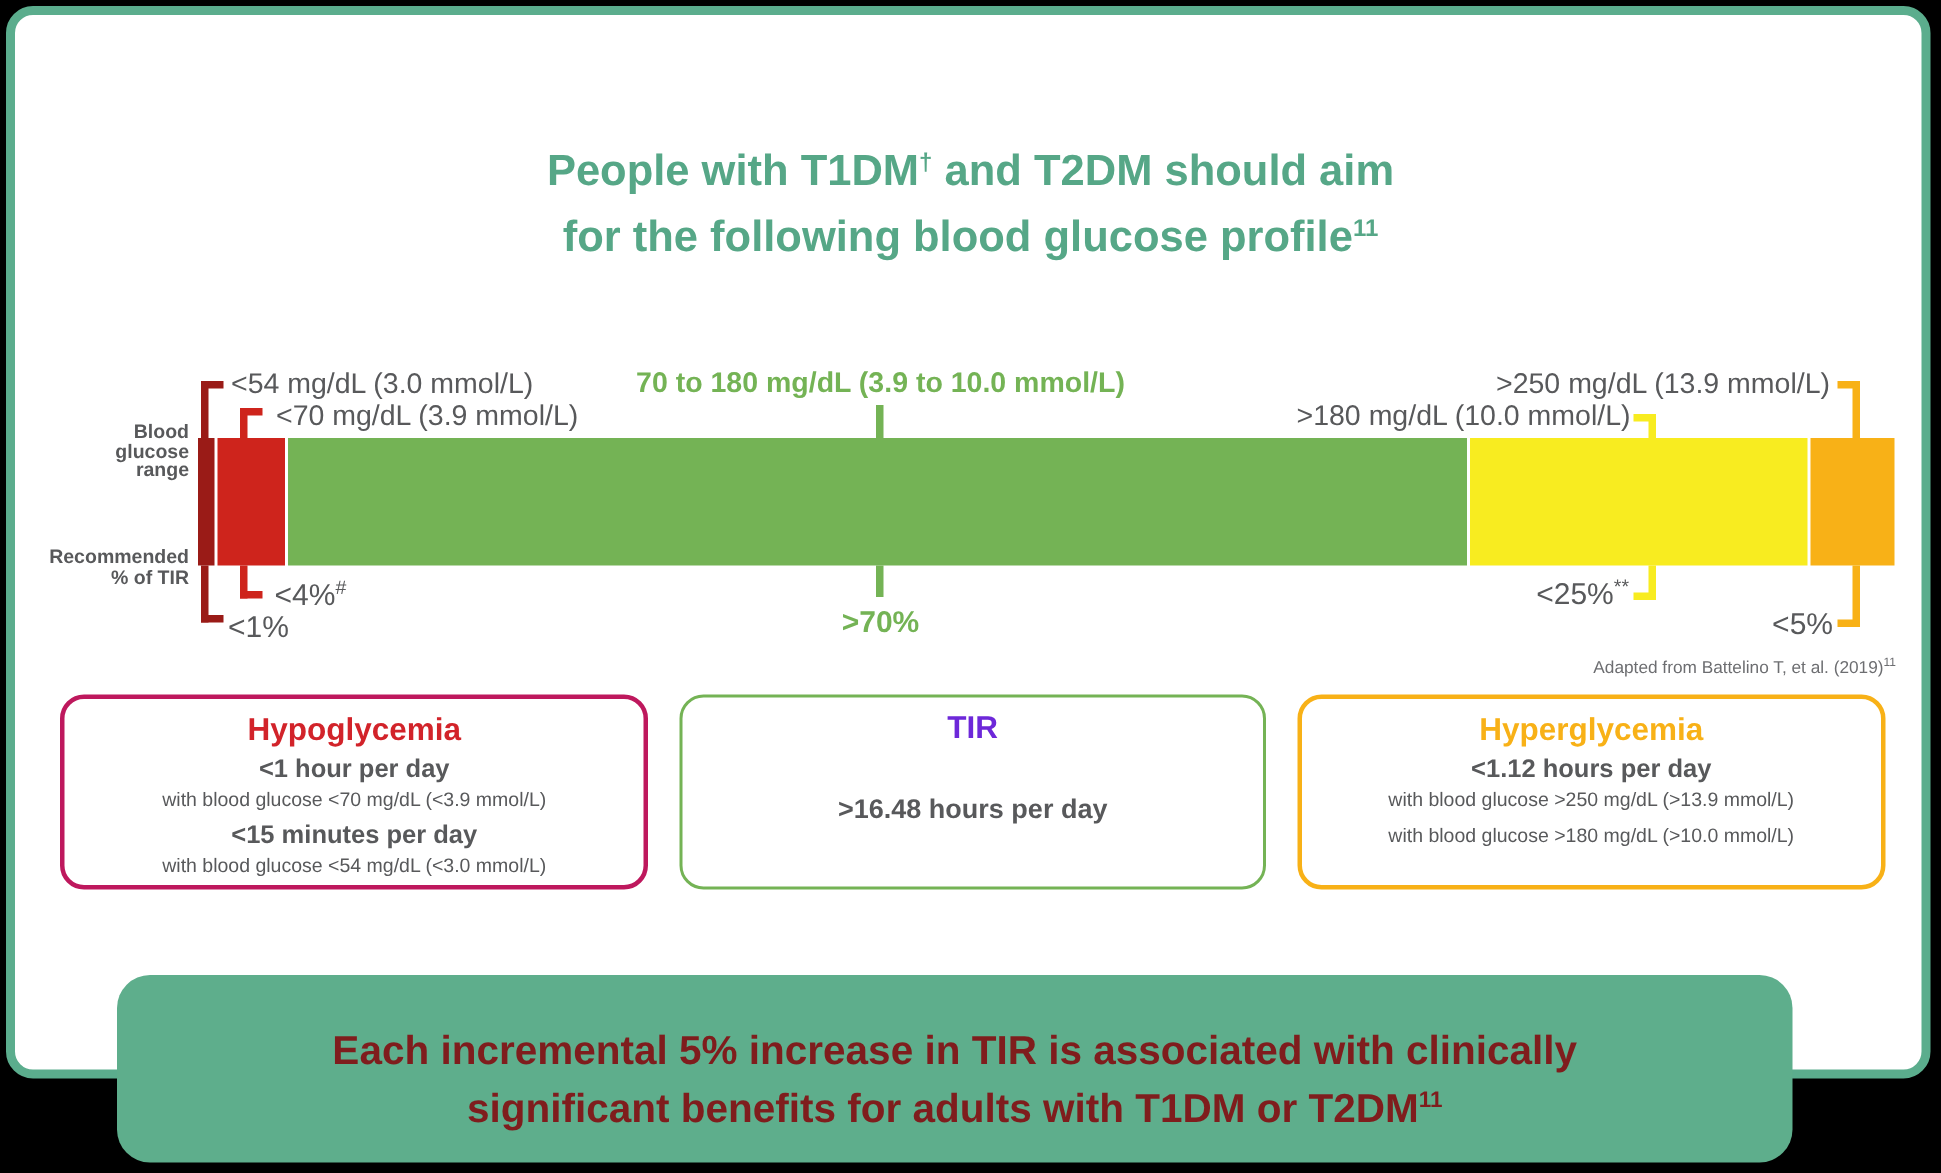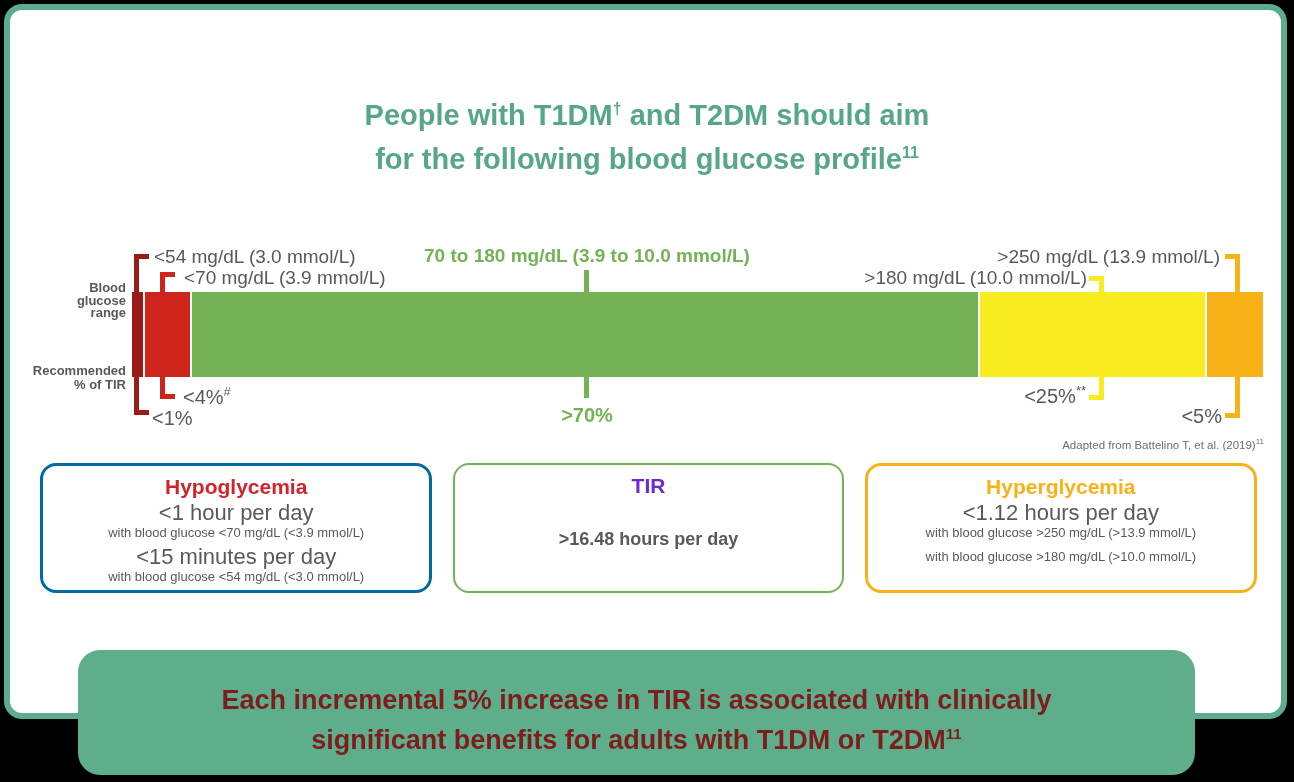--- a/index.html
+++ b/index.html
@@ -57,27 +57,27 @@
   .brk-br2 { right:190px; top:377px; width:15px; height:23px; border-right:5px solid; border-bottom:5px solid; border-color:currentColor; }
   .brk-br  { right:54px;  top:377px; width:15px; height:41px; border-right:5px solid; border-bottom:5px solid; border-color:currentColor; }
 
   .attribution { position:absolute; right:30px; top:437px; font-size:11.5px; color:#6D6E71; }
   .attribution sup { font-size:8px; }
 
   
   .boxes { position:absolute; left:40px; top:463px; width:1217px; display:flex; gap:21px; }
   .ibox { flex:1; height:130px; background:#fff; border-radius:16px; text-align:center;
           color:#58595B; padding-top:9px; }
-  .ibox-red    { border:3px solid #0369a1; }
+  .ibox-red    { border:3px solid #be185d; }
   .ibox-green  { border:2px solid #74B355; }
   .ibox-orange { border:3px solid #F8B117; }
   .ibox-title { font-size:21px; font-weight:bold; margin-bottom:4px; }
   .t-red { color:#D2232A; } .t-green { color:#6d28d9; } .t-orange { color:#F8B117; }
   .box-row { margin-top:4px; }
-  .box-bold { font-size:22px; font-weight:normal; line-height:20px; }
+  .box-bold { font-size:17px; font-weight:bold; line-height:20px; }
   .box-normal { font-size:13px; line-height:20px; }
   .tir-value { margin-top:31px; font-size:18px; font-weight:bold; }
 
   
   .banner { position:absolute; left:78px; top:650px; width:1117px; height:125px;
             background:#5EAE8C; border-radius:22px; z-index:5; text-align:center;
             color:#7f1d1d; font-weight:bold; font-size:27px; line-height:34px; padding-top:33px; }
   .banner sup { font-size:15px; }
 </style>
 </head>

